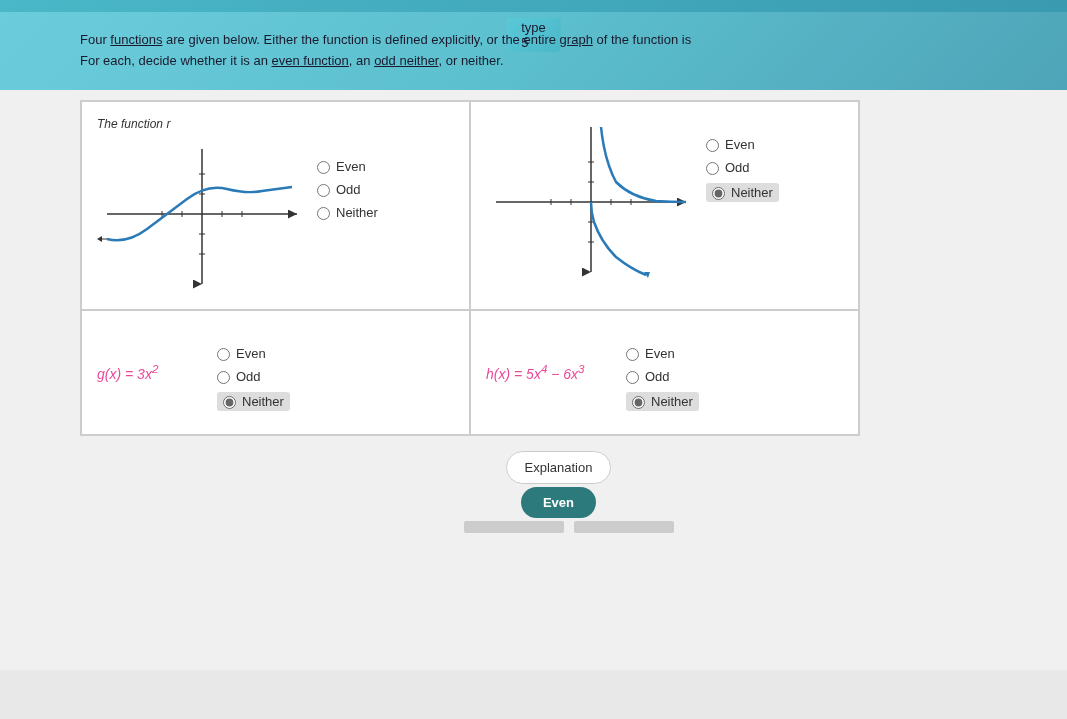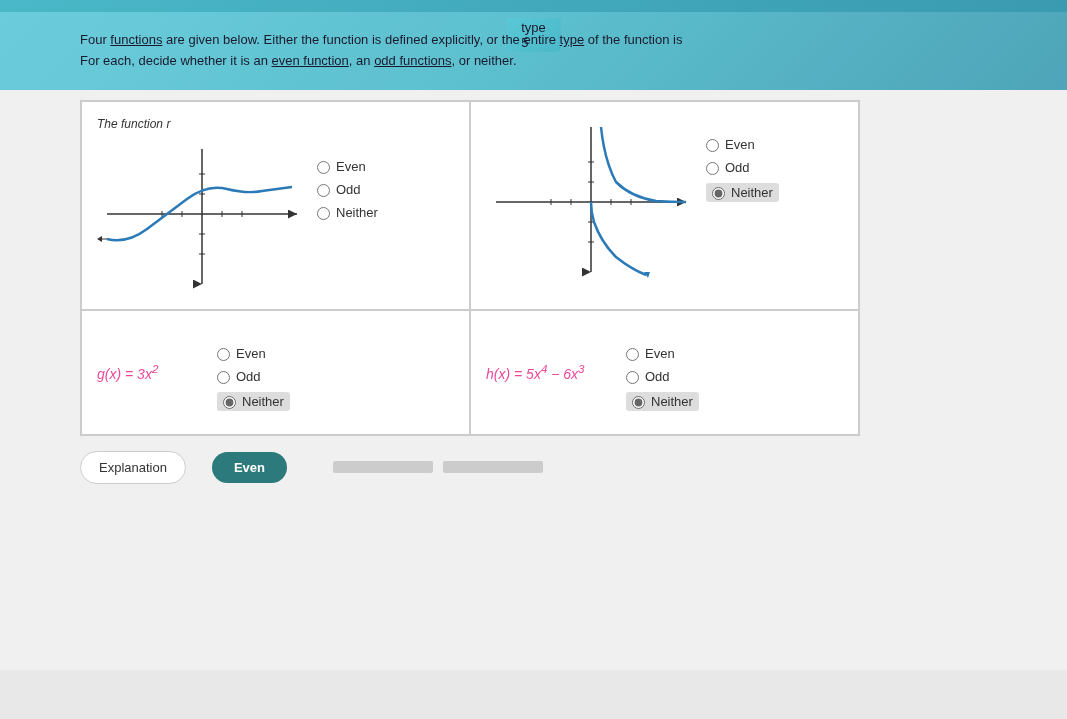--- a/index.html
+++ b/index.html
@@ -100,23 +100,24 @@
     }
 
     
     .graph-svg {
       border: none;
     }
 
     .bottom-bar {
       display: flex;
       align-items: center;
-      gap: 26px;
+      gap: 3px;
       margin-top: 15px;
       padding-left: 0;
+      flex-direction: column;
     }
 
     .explanation-btn {
       background: white;
       border: 1px solid #ccc;
       border-radius: 20px;
       padding: 8px 18px;
       font-size: 13px;
       color: #333;
       cursor: pointer;
@@ -154,22 +155,22 @@
 </head>
 <body>
 
 <div class="top-bar"></div>
 
 <div class="header-band">
   <div style="position:absolute; top:3px; left:50%; transform:translateX(-50%);">
     <span class="type-label">type 5</span>
   </div>
   <div class="header-title">
-    <div>Four <span class="underline-text">functions</span> are given below. Either the function is defined explicitly, or the entire <span class="underline-text">type</span> of the function is</div>
-    <div>For each, decide whether it is an <span class="underline-text">even function</span>, an <span class="underline-text">odd functions</span>, or neither.</div>
+    <div>Four <span class="underline-text">functions</span> are given below. Either the function is defined explicitly, or the entire <span class="underline-text">graph</span> of the function is</div>
+    <div>For each, decide whether it is an <span class="underline-text">even function</span>, an <span class="underline-text">odd neither</span>, or neither.</div>
   </div>
 </div>
 
 <div class="main-content">
 
   <div class="grid-container">
 
     <div class="grid-cell">
       <div class="cell-label">The function r</div>
       <div class="cell-content">

